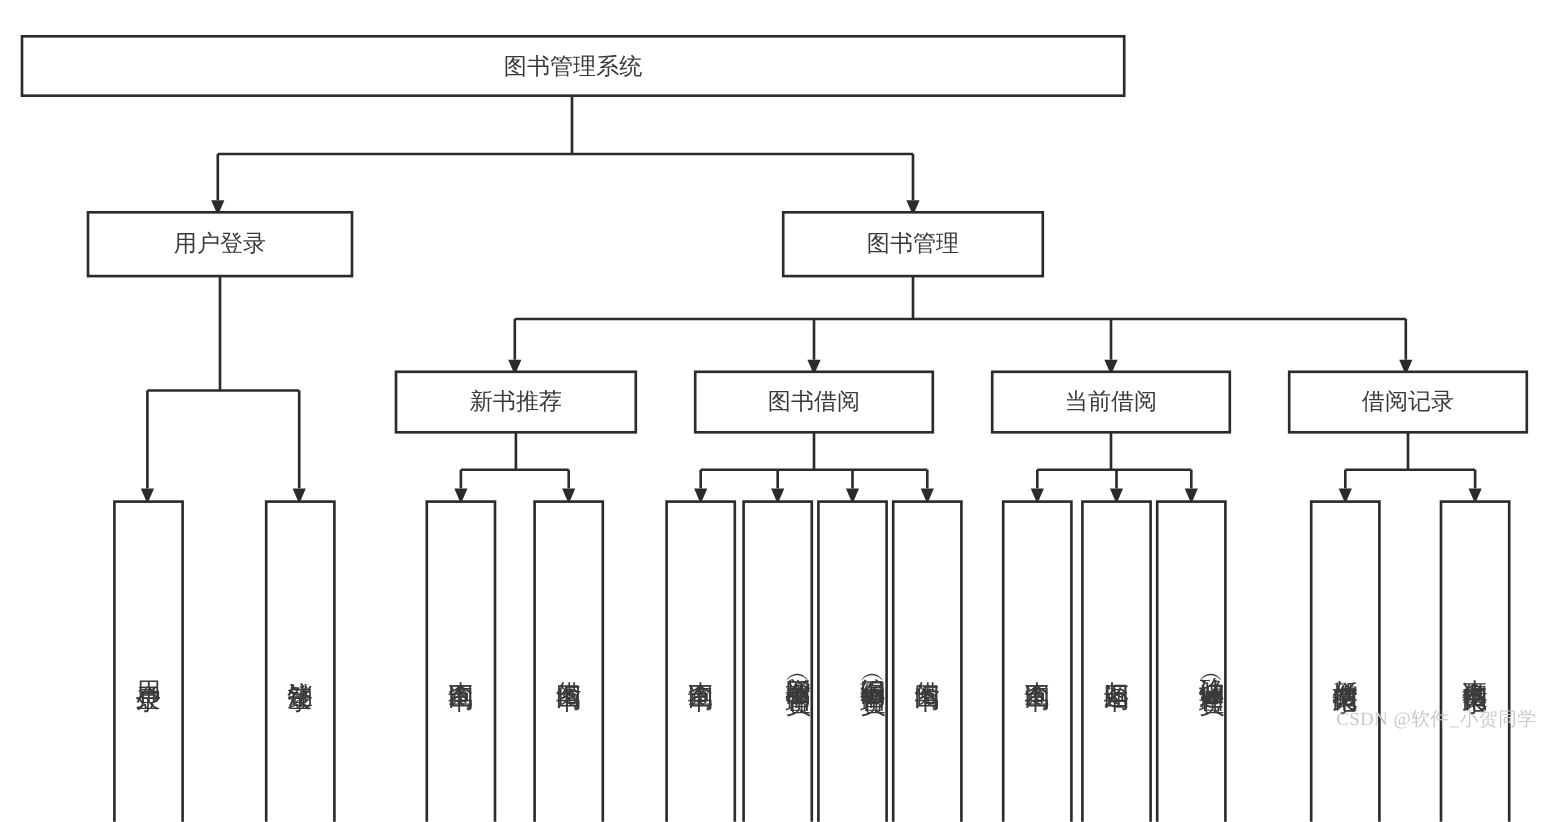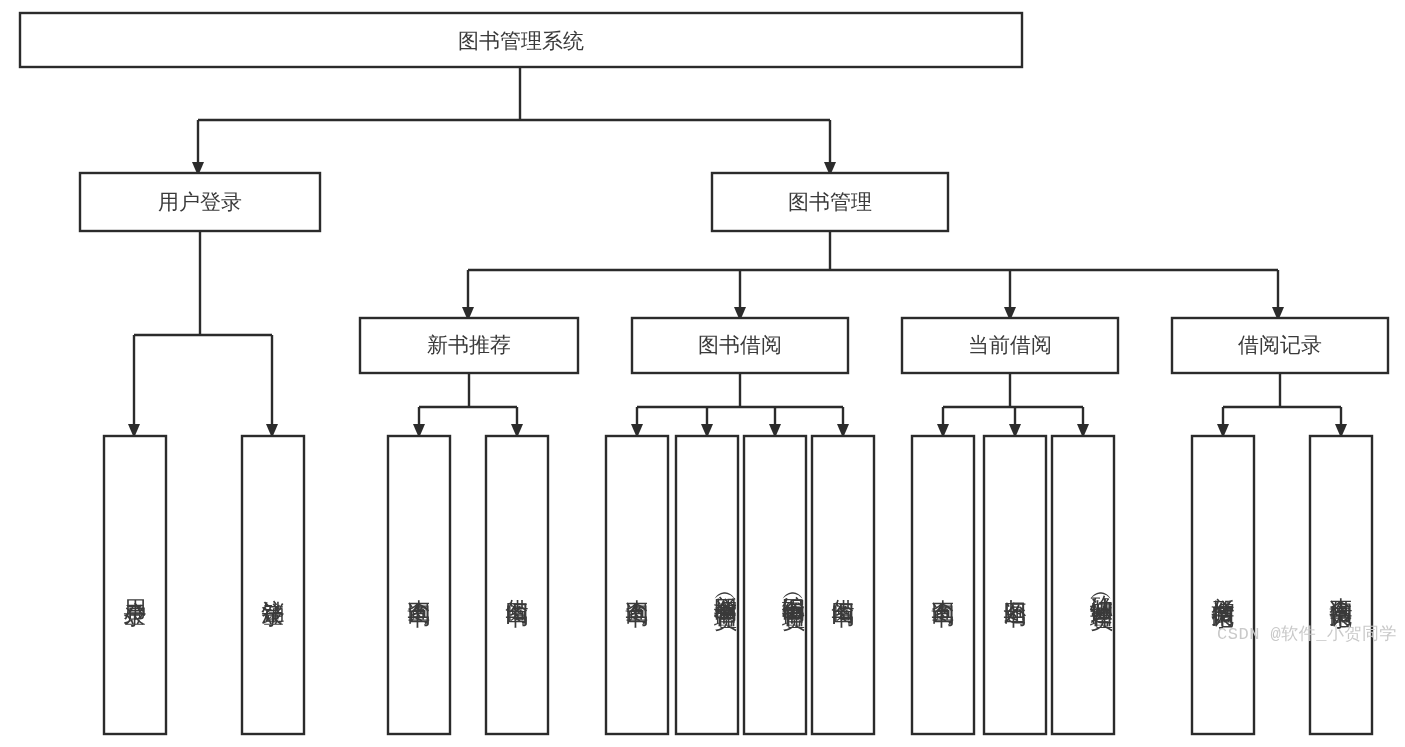--- a/index.html
+++ b/index.html
@@ -11,20 +11,21 @@
     width: 1405px;
     height: 747px;
     font-family: "Liberation Sans", "DejaVu Sans", sans-serif;
     overflow: hidden;
   }
   #diagram-root {
     position: relative;
     width: 1405px;
     height: 651px;
     background: #ffffff;
+    margin-top: 20px;
   }
   svg.diagram-canvas {
     position: absolute;
     top: 0;
     left: 0;
     width: 1405px;
     height: 747px;
   }
   .node-box {
     fill: #ffffff;
@@ -57,21 +58,21 @@
     line-height: 1.08;
     letter-spacing: 2px;
     color: #3a3a3a;
     white-space: nowrap;
     pointer-events: none;
   }
   .watermark {
     position: absolute;
     right: 8px;
     bottom: 6px;
-    font-family: Liberation Mono, monospace;
+    font-family: Liberation Serif, serif;
     font-size: 17px;
     color: #c9c9c9;
     letter-spacing: 0.5px;
     white-space: nowrap;
   }
 </style>
 </head>
 <body>
 
 <div id="diagram-root">

